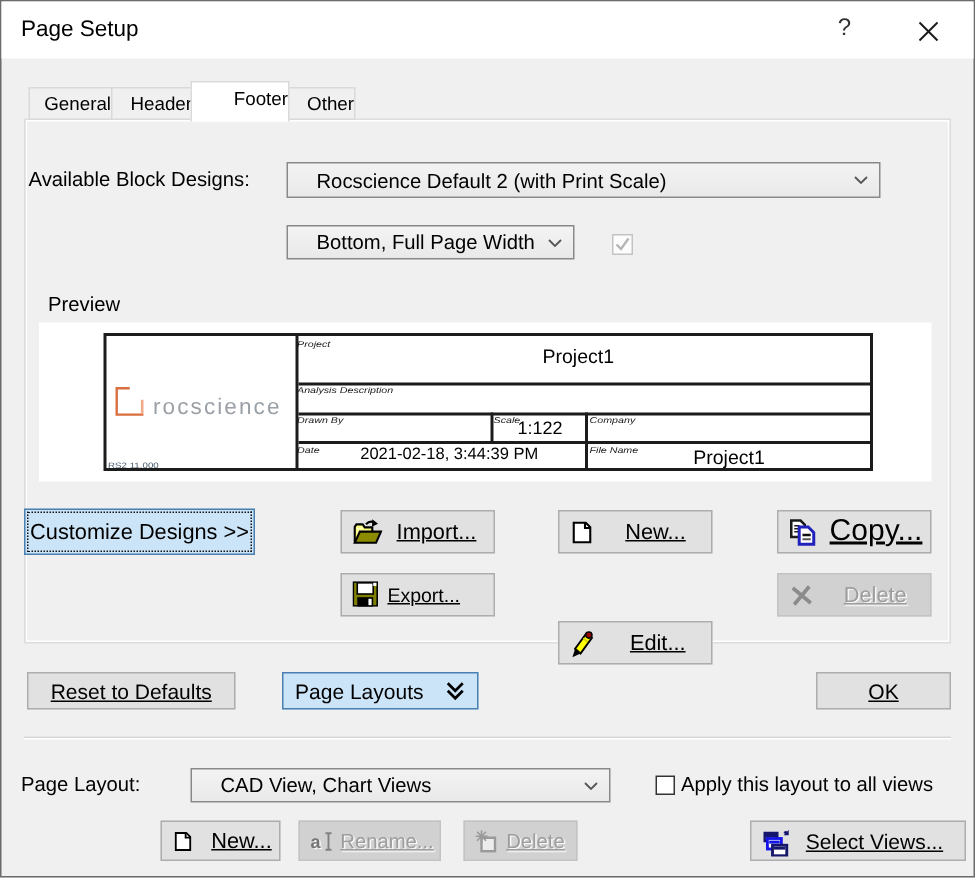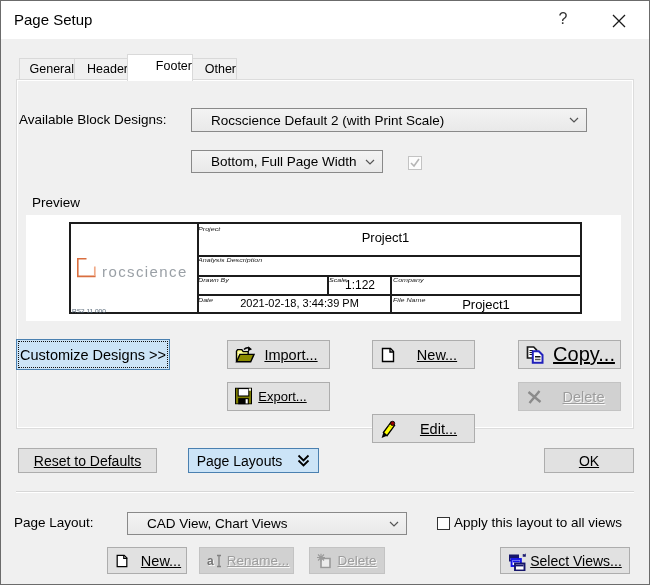--- a/index.html
+++ b/index.html
@@ -173,21 +173,21 @@
       <text x="0" y="11" font-size="12" font-weight="bold" fill="#757575">a</text>
       <path d="M10 1.5 h4 M12 1.5 v11 M10 12.5 h4" stroke="#818181" stroke-width="1.3" fill="none"></path>
     </svg>Rename...
   </div>
   <div class="btn dis" style="left:308px;top:546px;width:76px;height:27px;font-size:13.5px;padding-left:20px;">
     <svg class="icon" width="15" height="15" viewBox="0 0 15 15">
       <path d="M4 5 h9 v9 h-9 z" fill="#ededed" stroke="#9a9a9a" stroke-width="1.6"></path>
       <path d="M1 1 L7 7 M7 1 L1 7 M4 0 L4 8 M0 4 L8 4" stroke="#9a9a9a" stroke-width="1.1"></path>
     </svg>Delete
   </div>
-  <div class="btn" style="left:499px;top:546px;width:130px;height:27px;padding-left:22px;">
+  <div class="btn" style="left:499px;top:546px;width:144px;height:27px;padding-left:22px;">
     <svg class="icon" width="19" height="20" viewBox="0 0 19 20">
       <rect x="1" y="3.5" width="10" height="7" fill="#15156b"></rect>
       <rect x="2.6" y="7.2" width="6.5" height="1.8" fill="#fff"></rect>
       <rect x="3.6" y="8" width="9.3" height="7" fill="#fff" stroke="#1414e8" stroke-width="1.9"></rect>
       <rect x="4.8" y="9.4" width="7" height="2" fill="#1414e8"></rect>
       <rect x="7" y="12.5" width="9.5" height="7" fill="#fff" stroke="#15156b" stroke-width="1.9"></rect>
       <rect x="8" y="13.6" width="7.5" height="1.8" fill="#15156b"></rect>
       <path d="M14.5 3.8 Q15.6 2.6 16.8 3.4 L17.8 2.2 L17.8 5.8 L14.4 5.8 L15.4 4.8 Q14.9 4.3 14.5 4.6 z" fill="#15156b"></path>
     </svg>Select Views...
   </div>

